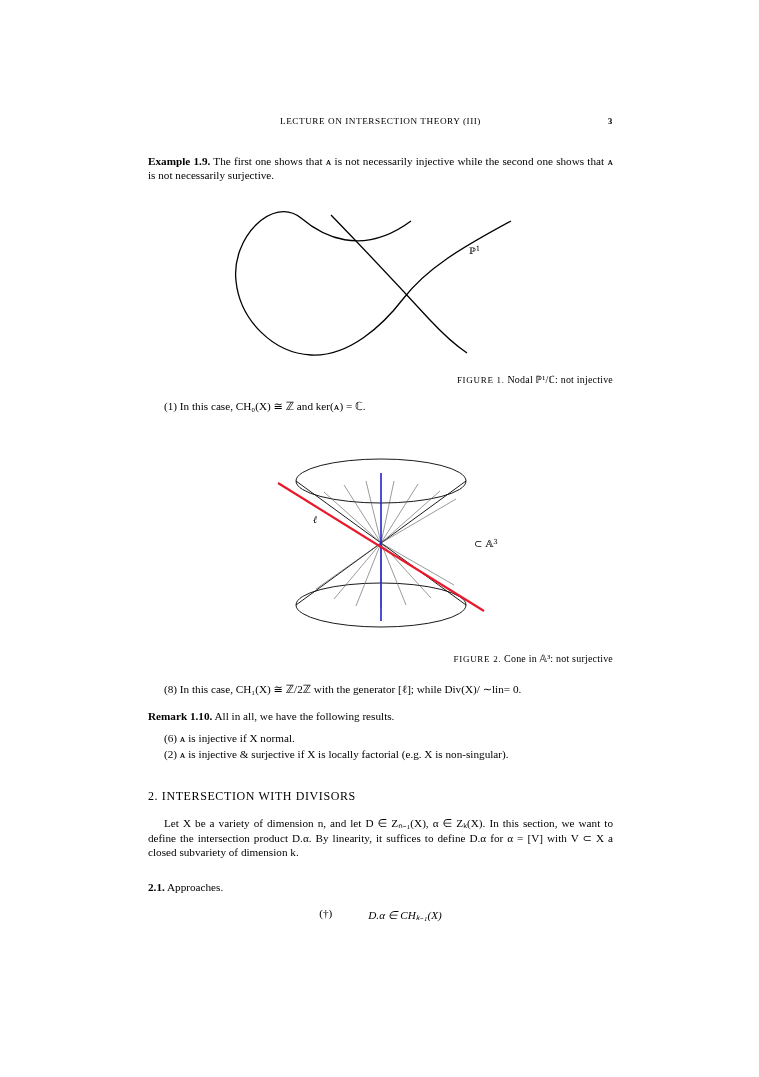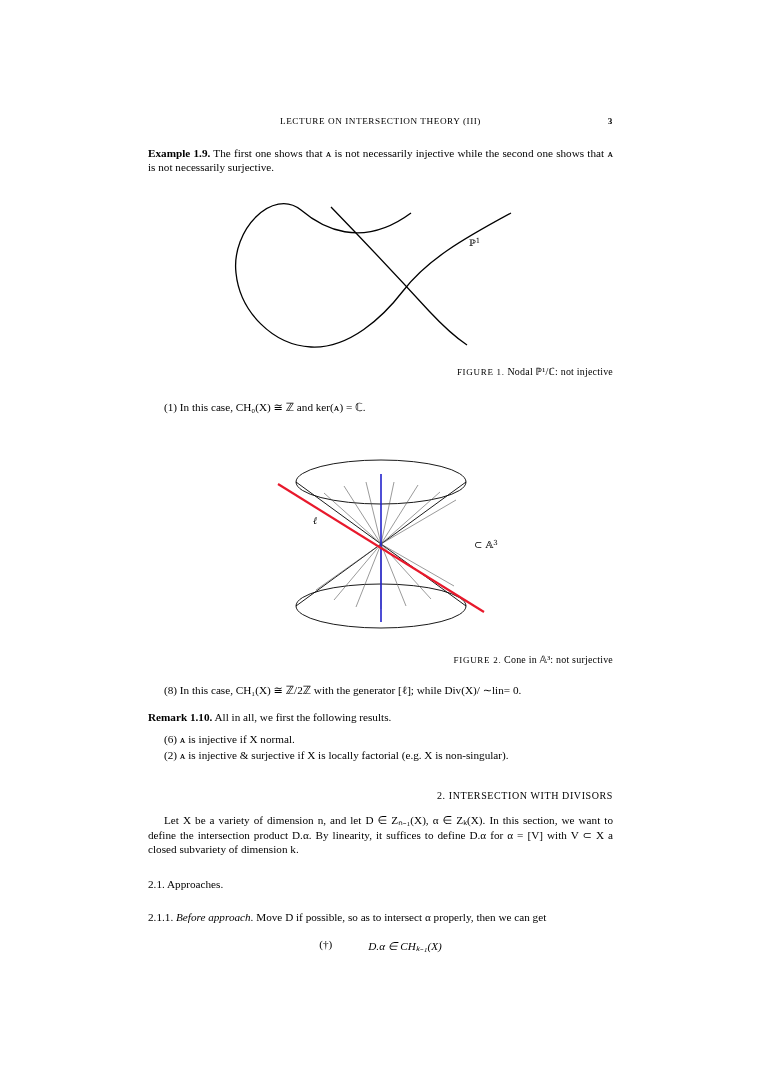--- a/index.html
+++ b/index.html
@@ -55,21 +55,21 @@
   .para {
     font-size: 11.2px;
     line-height: 14.3px;
     text-align: justify;
     margin: 0;
   }
   .para.indent { text-indent: 16px; }
   .blockhead { font-weight: bold; }
   .mathit { font-style: italic; font-family: "Liberation Serif", serif; }
 
-  .example-block { margin-top: 16px; }
+  .example-block { margin-top: 24px; }
 
   
   .figure {
     width: 100%;
     text-align: right;
   }
   .figcap {
     font-size: 10px;
     margin-top: 6px;
     letter-spacing: 0.2px;
@@ -92,36 +92,36 @@
     margin: 0;
     padding-left: 34px;
     text-indent: -18px;
     text-align: justify;
   }
   .list-tight .listitem { margin-top: 1px; }
 
   .gap-8 { margin-top: 8px; }
   .gap-12 { margin-top: 12px; }
   .gap-18 { margin-top: 18px; }
-  .gap-22 { margin-top: 22px; }
+  .gap-22 { margin-top: 13px; }
 
   
   .section-head {
-    text-align: right;
-    font-size: 10px;
+    text-align: left;
+    font-size: 12px;
     font-variant: small-caps;
     text-transform: uppercase;
     letter-spacing: 0.6px;
     margin-top: 28px;
   }
   .subsec {
     font-size: 11.2px;
     margin-top: 22px;
   }
-  .subsec .num { font-weight: normal; }
+  .subsec .num { font-weight: bold; }
   .subsec .ttl { font-weight: normal; }
   .subsubsec {
     font-size: 11.2px;
     line-height: 14.3px;
     margin-top: 20px;
     text-align: justify;
   }
   .subsubsec .num { }
   .subsubsec .ttl { font-style: italic; }
 
@@ -200,34 +200,33 @@
         <line x1="62" y1="40" x2="268" y2="168" stroke="#e8192c" stroke-width="2.2"></line>
 
         <text x="97" y="80" font-family="Liberation Serif, serif" font-style="italic" font-size="10">ℓ</text>
         <text x="258" y="104" font-family="DejaVu Serif, serif" font-size="10">⊂ 𝔸<tspan font-size="7" dy="-3">3</tspan></text>
       </svg>
       <div class="figcap fig2-cap"><span class="lbl">Figure 2.</span><span> Cone in 𝔸³: not surjective</span></div>
     </div>
 
     <p class="listitem gap-18">(8)  In this case, CH₁(X) ≅ ℤ/2ℤ with the generator [ℓ]; while Div(X)/ ∼lin= 0.</p>
 
-    <p class="para gap-12"><span class="blockhead">Remark 1.10.</span><span> All in all, we first the following results.</span></p>
+    <p class="para gap-12"><span class="blockhead">Remark 1.10.</span><span> All in all, we have the following results.</span></p>
 
     <div class="list-tight gap-8">
       <p class="listitem">(6)  ᴀ is injective if X normal.</p>
       <p class="listitem">(2)  ᴀ is injective &amp; surjective if X is locally factorial (e.g. X is non-singular).</p>
     </div>
 
     <div class="section-head"><span>2.</span> <span>Intersection with divisors</span></div>
 
     <p class="para indent gap-12">Let X be a variety of dimension n, and let D ∈ Zₙ₋₁(X), α ∈ Zₖ(X). In this section, we want to define the intersection product D.α. By linearity, it suffices to define D.α for α = [V] with V ⊂ X a closed subvariety of dimension k.</p>
 
     <p class="subsec"><span class="num">2.1.</span> <span class="ttl">Approaches.</span></p>
 
-    <p class="subsubsec"><span class="num">2.1.1.</span> <span class="ttl">Before approach.</span><span> Move D if possible, so as to intersect α properly, then we can get</span></p>
 
     <div class="display-eq">
       <span class="tag">(†)</span>
       <span class="mathit">D.α ∈ CHₖ₋₁(X)</span>
     </div>
 
   </div>
 </div>
 
 </body></html>

